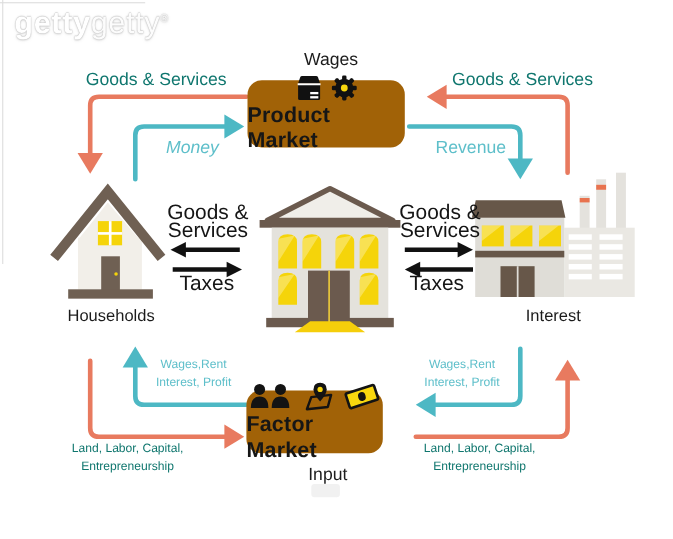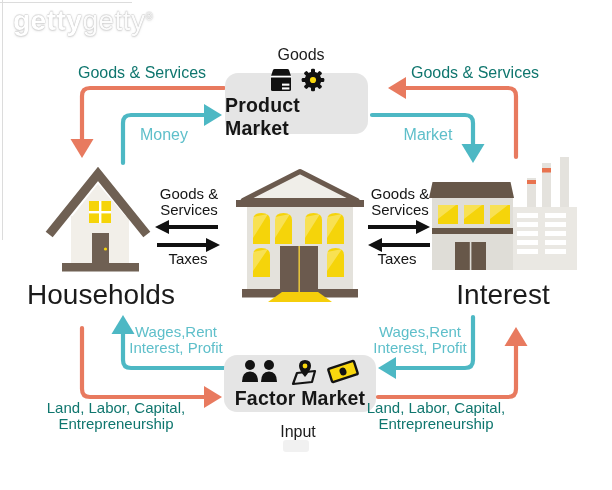--- a/index.html
+++ b/index.html
@@ -15,32 +15,32 @@
     color:#ffffff;
     text-shadow:0 0 1px rgba(150,150,150,.75),0 1px 2px rgba(170,170,170,.5),0 -1px 1px rgba(190,190,190,.35);
     user-select:none;
   }
   .getty .b{font-weight:700;margin-top:40px;}
   .getty .l{font-weight:300;color:rgba(255,255,255,.96);}
   .getty sup{font-size:10px;font-weight:300;}
   .frame-line{position:absolute;background:#dcdcdc;}
   
   .market-box{
-    position:absolute;background:#e5e5e5;border-radius:13px;
+    position:absolute;background:#a16207;border-radius:13px;
     display:flex;flex-direction:column;align-items:center;justify-content:center;gap:1px;
   }
   .market-label{font-size:19.5px;font-weight:700;color:#161616;letter-spacing:.2px;}
   .icon-row{display:flex;align-items:center;gap:7px;}
   
   .io-label{font-size:16px;color:#1c1c1c;}
-  .node-label{font-size:28px;color:#1b1b1b;}
+  .node-label{font-size:15px;color:#1b1b1b;}
   .flow-salmon{color:#0f766e;font-size:16px;}
   .flow-teal{color:#5EBFCA;font-size:16px;}
-  .flow-small{font-size:15px;line-height:16px;text-align:center;}
-  .flow-black{color:#151515;font-size:15px;line-height:15.5px;text-align:center;}
+  .flow-small{font-size:11px;line-height:16px;text-align:center;}
+  .flow-black{color:#151515;font-size:19px;line-height:15.5px;text-align:center;}
   .faint-mark{position:absolute;left:283px;top:440px;width:26px;height:12px;
     border-radius:3px;background:rgba(120,120,120,.10);}
 </style>
 </head>
 <body>
 
 <div class="canvas">
 
   <div class="frame-line" style="left:2px;top:0;width:1px;height:240px;"></div>
   <div class="frame-line" style="left:0;top:2px;width:132px;height:1px;"></div>
@@ -210,21 +210,21 @@
           <rect x="-2" y="-11.3" width="4" height="22.6" rx="1.2" transform="rotate(90)"></rect>
           <rect x="-2" y="-11.3" width="4" height="22.6" rx="1.2" transform="rotate(135)"></rect>
           <circle r="8.3"></circle>
         </g>
         <circle r="3.1" fill="#F8D70E"></circle>
       </svg>
     </div>
     <div class="market-label">Product Market</div>
   </div>
 
-  <div class="market-box" style="left:224px;top:355px;width:152px;height:57px;">
+  <div class="market-box" style="left:224px;top:355px;width:124px;height:57px;">
     <div class="icon-row" style="gap:5px;">
       <svg width="46" height="27" viewBox="0 0 46 27">
         <g fill="#131313">
           <circle cx="11" cy="7" r="5"></circle>
           <path d="M3,24 Q3,13.5 11,13.5 Q19,13.5 19,24 Z"></path>
           <circle cx="30" cy="7" r="5"></circle>
           <path d="M22,24 Q22,13.5 30,13.5 Q38,13.5 38,24 Z"></path>
         </g>
       </svg>
       <svg width="30" height="28" viewBox="0 0 30 28">
@@ -235,27 +235,27 @@
       <svg width="36" height="27" viewBox="-18 -13.5 36 27">
         <g transform="rotate(-18)">
           <rect x="-13.5" y="-7" width="27" height="14" rx="1.5" fill="#F8D70E" stroke="#131313" stroke-width="2.4"></rect>
           <ellipse rx="3.4" ry="4" fill="#131313"></ellipse>
         </g>
       </svg>
     </div>
     <div class="market-label">Factor Market</div>
   </div>
 
-  <div class="abs ctr io-label" style="left:301px;top:46px;">Goods</div>
+  <div class="abs ctr io-label" style="left:301px;top:46px;">Wages</div>
   <div class="abs ctr io-label" style="left:298px;top:423px;">Input</div>
 
   <div class="abs ctr flow-salmon" style="left:142px;top:64px;">Goods &amp; Services</div>
-  <div class="abs ctr flow-teal" style="left:164px;top:126px;">Money</div>
+  <div class="abs ctr flow-teal" style="left:175px;top:126px;font-style:italic;">Money</div>
   <div class="abs ctr flow-salmon" style="left:475px;top:64px;">Goods &amp; Services</div>
-  <div class="abs ctr flow-teal" style="left:428px;top:126px;">Market</div>
+  <div class="abs ctr flow-teal" style="left:428px;top:126px;">Revenue</div>
 
   <div class="abs ctr node-label" style="left:101px;top:279px;">Households</div>
   <div class="abs ctr node-label" style="left:503px;top:279px;">Interest</div>
 
   <div class="abs ctr flow-black" style="left:189px;top:186px;">
     <div>Goods &amp;</div>
     <div>Services</div>
   </div>
   <div class="abs ctr flow-black" style="left:188px;top:251px;">Taxes</div>
   <div class="abs ctr flow-black" style="left:400px;top:186px;">

